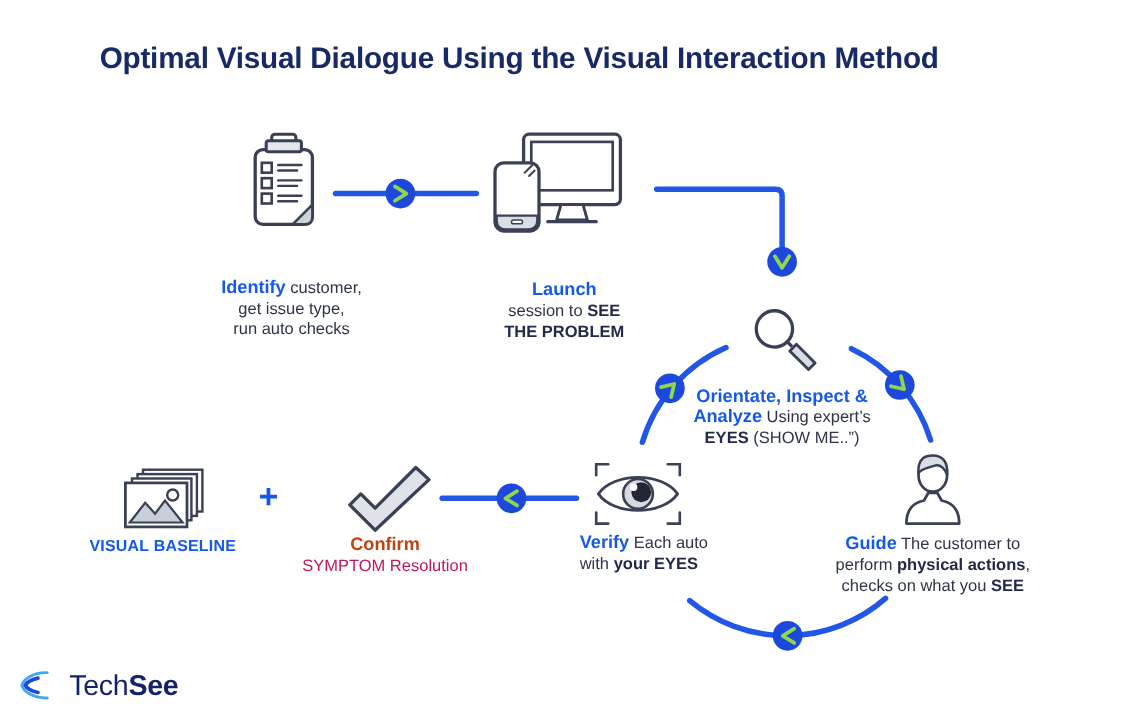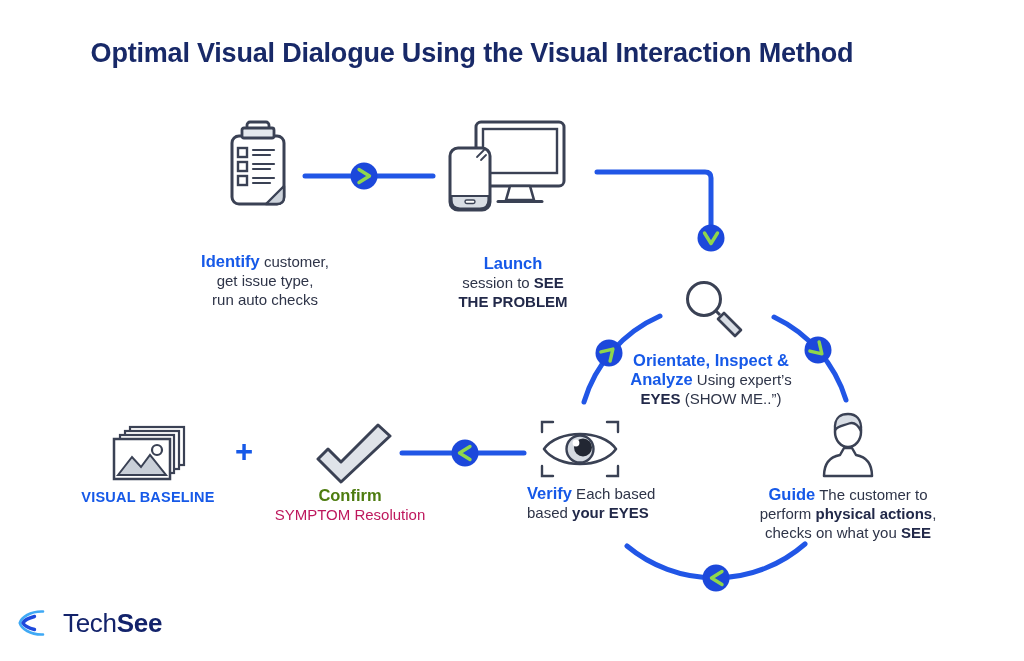--- a/index.html
+++ b/index.html
@@ -5,21 +5,21 @@
   html,body{margin:0;padding:0;background:#fff;}
   .canvas{position:relative;width:944px;height:661px;background:#ffffff;
     font-family:"Liberation Sans",sans-serif;overflow:hidden;}
   .title{position:absolute;left:0;right:0;top:38px;margin:0;text-align:center;
     font-size:27px;font-weight:800;letter-spacing:-0.2px;color:#182968;}
   svg.connectors{position:absolute;left:0;top:0;width:1024px;height:661px;}
   .icon{position:absolute;}
   .tb{position:absolute;font-size:15px;color:#2E3448;line-height:19px;}
   .tb.center{text-align:center;}
   .lbl{color:#1659E8;font-weight:bold;font-size:16.5px;}
-  .lbl-green{color:#4d7c0f;font-weight:bold;font-size:16.5px;}
+  .lbl-green{color:#c2410c;font-weight:bold;font-size:16.5px;}
   .b{font-weight:bold;color:#222949;}
   .navy{color:#be185d;}
   .baseline-text{font-size:14.5px;font-weight:bold;color:#1659E8;letter-spacing:0.2px;}
   .plus{position:absolute;left:229px;top:434px;width:30px;text-align:center;
     font-size:31px;font-weight:bold;color:#1659E8;}
   .logo{position:absolute;left:18px;top:608px;display:flex;align-items:center;}
   .logo-text{font-size:26px;color:#13236B;margin-left:18px;letter-spacing:-0.3px;}
   .lt-reg{font-weight:normal;}
   .lt-bold{font-weight:bold;}
 </style>
@@ -147,22 +147,22 @@
     <div><span class="b">EYES</span><span> (SHOW ME..”)</span></div>
   </div>
 
   <div class="tb center" style="left:755px;top:485px;width:186px;">
     <div><span class="lbl">Guide</span><span> The customer to</span></div>
     <div><span>perform </span><span class="b">physical actions</span><span>,</span></div>
     <div><span>checks on what you </span><span class="b">SEE</span></div>
   </div>
 
   <div class="tb" style="left:527px;top:484px;width:140px;">
-    <div><span class="lbl">Verify</span><span> Each based</span></div>
-    <div><span>based </span><span class="b">your EYES</span></div>
+    <div><span class="lbl">Verify</span><span> Each auto</span></div>
+    <div><span>with </span><span class="b">your EYES</span></div>
   </div>
 
   <div class="tb center" style="left:264px;top:486px;width:172px;">
     <div><span class="lbl-green">Confirm</span></div>
     <div class="navy">SYMPTOM Resolution</div>
   </div>
 
   <div class="tb center" style="left:59px;top:487px;width:178px;">
     <span class="baseline-text">VISUAL BASELINE</span>
   </div>

